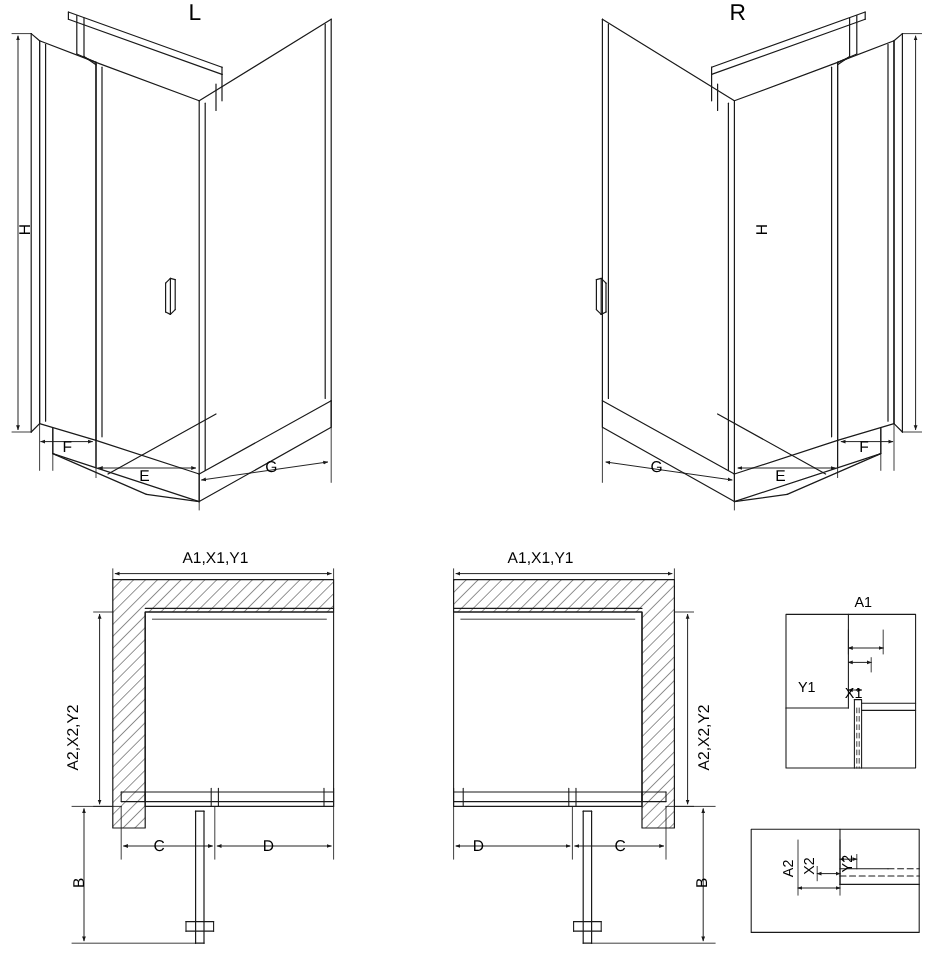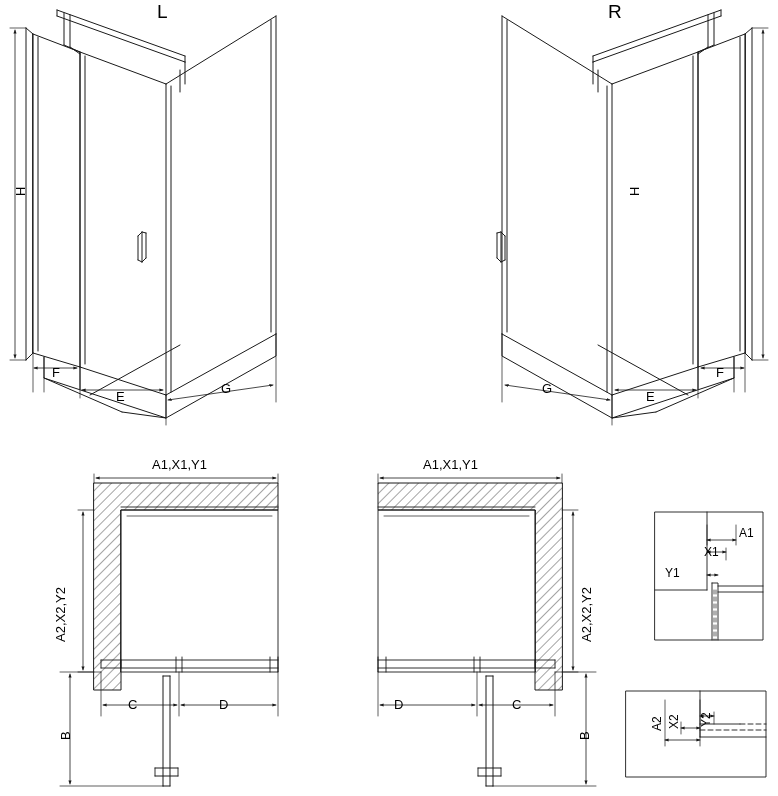--- a/index.html
+++ b/index.html
@@ -342,21 +342,21 @@
   <div class="lbl lbl-mid" style="left:128px; top:698px;">C</div>
   <div class="lbl lbl-mid" style="left:219px; top:698px;">D</div>
   <div class="lbl lbl-mid rot90" style="left:59px; top:740px;">B</div>
 
   <div class="lbl lbl-mid" style="left:423px; top:458px;">A1,X1,Y1</div>
   <div class="lbl lbl-mid rot90" style="left:580px; top:642px;">A2,X2,Y2</div>
   <div class="lbl lbl-mid" style="left:394px; top:698px;">D</div>
   <div class="lbl lbl-mid" style="left:512px; top:698px;">C</div>
   <div class="lbl lbl-mid rot90" style="left:578px; top:740px;">B</div>
 
-  <div class="lbl lbl-small" style="left:712px; top:527px;margin-left:27px;">A1</div>
-  <div class="lbl lbl-small" style="left:704px; top:546px;">X1</div>
+  <div class="lbl lbl-small" style="left:712px; top:496px;">A1</div>
+  <div class="lbl lbl-small" style="left:704px; top:572px;">X1</div>
   <div class="lbl lbl-small" style="left:665px; top:567px;">Y1</div>
 
   <div class="lbl lbl-small rot90" style="left:651px; top:731px;">A2</div>
   <div class="lbl lbl-small rot90" style="left:668px; top:729px;">X2</div>
   <div class="lbl lbl-small rot90" style="left:700px; top:727px;">Y2</div>
 
 </div>
 
 </body></html>

